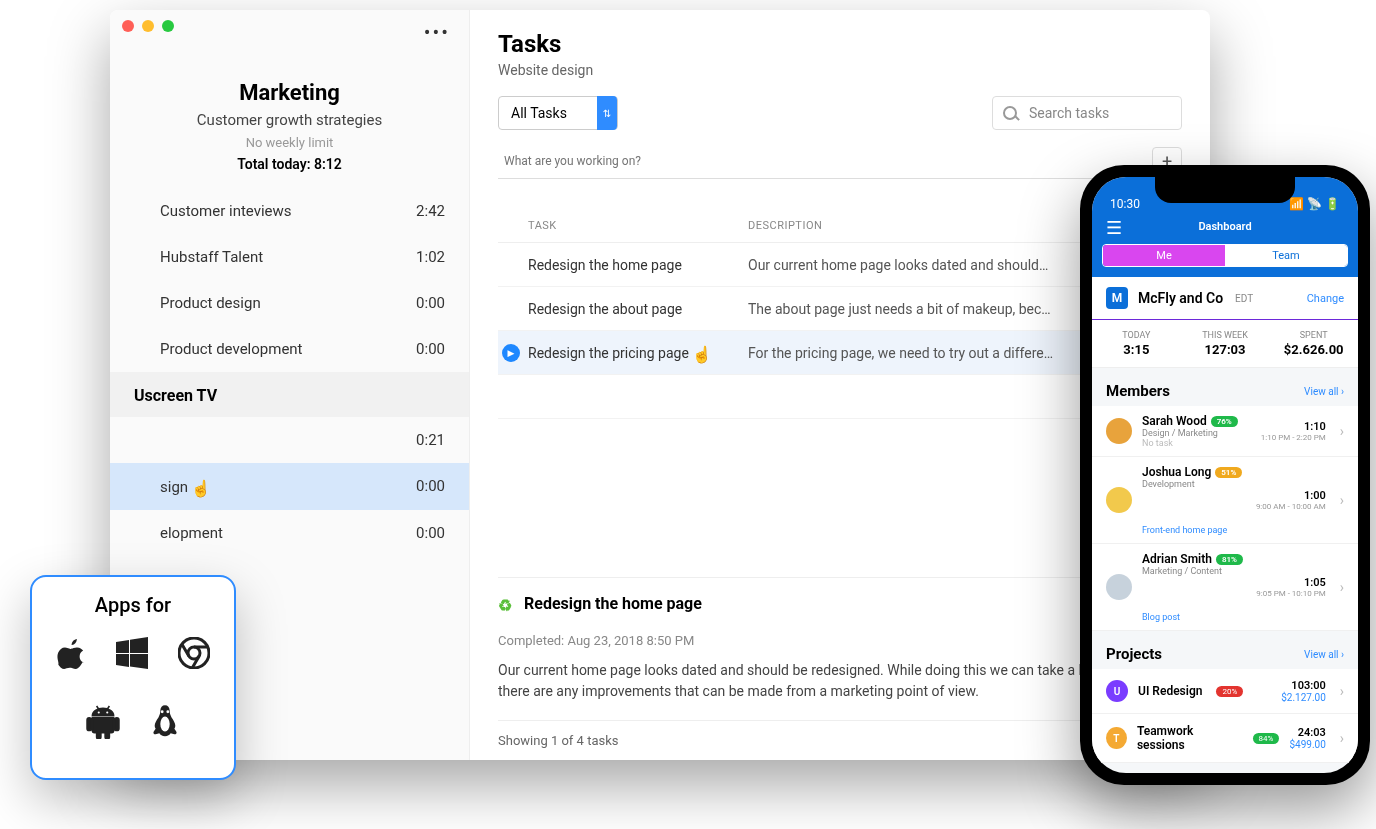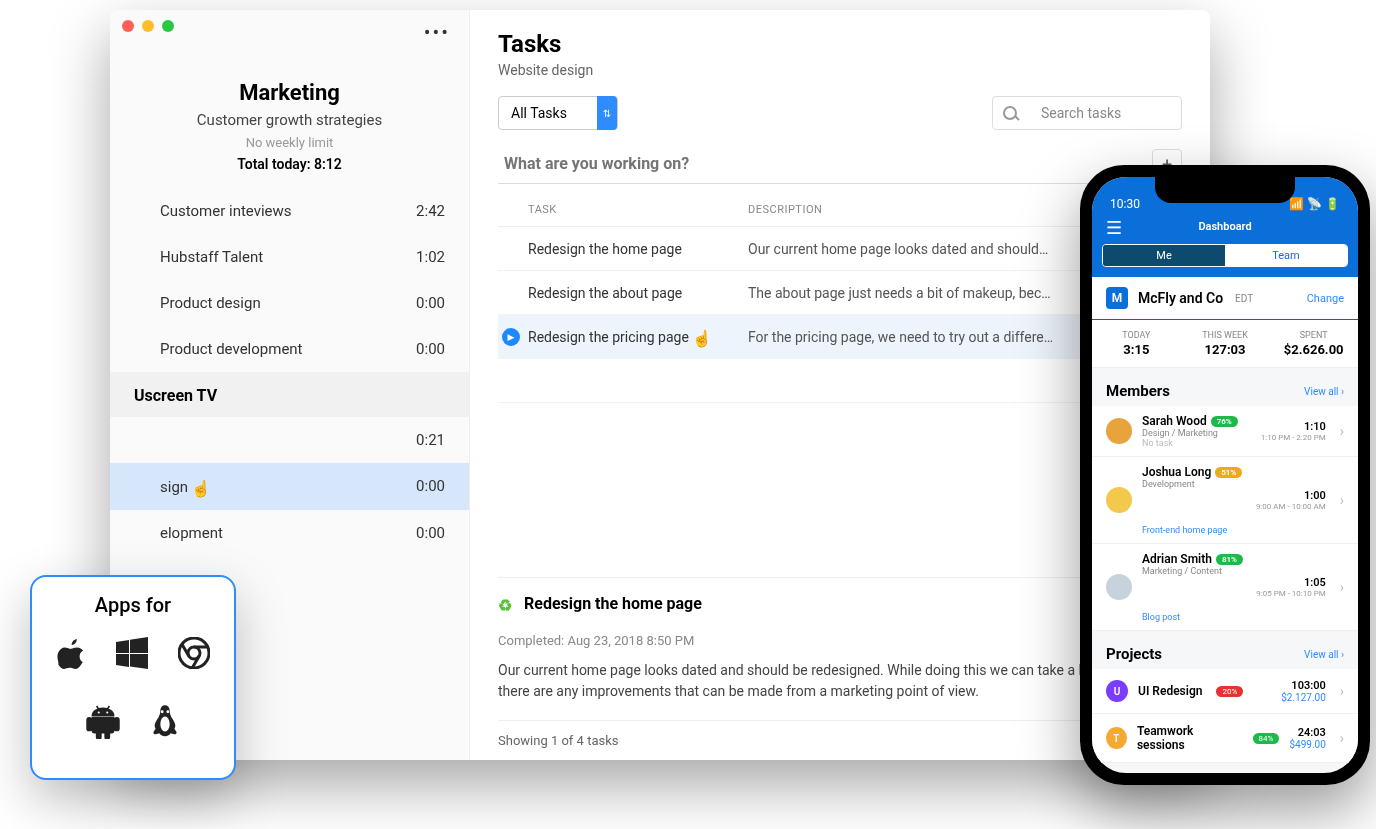--- a/index.html
+++ b/index.html
@@ -24,25 +24,25 @@
   .search-box{ margin:10px 20px; border:1px solid #ddd; background:#fff; border-radius:4px; padding:8px 10px; display:flex; align-items:center; gap:8px; color:#888;}
   .group-hdr{ font-weight:700; font-size:16px; padding:14px 24px 12px; background:#f1f1f1;}
   .proj-row{ padding:14px 24px 14px 50px; display:flex; justify-content:space-between; font-size:15px; color:#333;}
   .proj-row.selected{ background:#d6e7fb;}
   .main{ flex:1; padding:20px 28px 0; position:relative; display:flex; flex-direction:column;}
   .main h1{font-size:24px;}
   .main .crumb{font-size:14px; color:#666; margin-top:4px;}
   .filters{ margin-top:18px; display:flex; gap:20px; align-items:center;}
   .dd{ width:120px; border:1px solid #ccc; border-radius:4px; height:34px; display:flex; align-items:center; justify-content:space-between; padding:0 0 0 12px; font-size:14px;}
   .dd .arrows{ width:20px; height:34px; background:#2f8cff; border-radius:0 4px 4px 0; display:flex; align-items:center; justify-content:center; color:#fff; font-size:10px;}
-  .searchtasks{ margin-left:auto; width:190px; border:1px solid #ddd; border-radius:4px; height:34px; display:flex; align-items:center; gap:24px; padding:0 10px; color:#888; font-size:14px;}
+  .searchtasks{ margin-left:auto; width:190px; border:1px solid #ddd; border-radius:4px; height:34px; display:flex; align-items:center; gap:12px; padding:0 10px; color:#888; font-size:14px;}
   .addrow{ margin-top:14px; display:flex; gap:12px; align-items:center;}
-  .addrow input{ flex:1; border:none; border-bottom:1px solid #ddd; padding:10px 6px; font-size:16px; outline:none;font-weight:bold;}
+  .addrow input{ flex:1; border:none; border-bottom:1px solid #ddd; padding:10px 6px; font-size:12px; outline:none;}
   .addbtn{ width:30px; height:30px; border:1px solid #ddd; border-radius:4px; display:flex; align-items:center; justify-content:center; font-size:18px; color:#555;}
-  .thead{ display:flex; margin-top:19px; font-size:11px; letter-spacing:.5px; color:#888; padding:0 0 10px 30px; border-bottom:1px solid #eee;}
+  .thead{ display:flex; margin-top:40px; font-size:11px; letter-spacing:.5px; color:#888; padding:0 0 10px 30px; border-bottom:1px solid #eee;}
   .thead .c1{width:220px;} .thead .c2{flex:1;}
   .trow{ display:flex; align-items:center; height:44px; padding-left:30px; border-bottom:1px solid #f2f2f2; font-size:14px; color:#333; position:relative;}
   .trow.active{ background:#eef4fc;}
   .trow .c1{width:220px;} .trow .c2{flex:1; color:#555;}
   .play{ position:absolute; left:4px; width:18px; height:18px; border-radius:50%; background:#1e88ff; color:#fff; display:flex; align-items:center; justify-content:center; font-size:9px;}
   .detail{ margin-top:auto; border-top:1px solid #eee; padding:16px 0 0;}
   .detail .dtitle{ font-weight:700; font-size:16px; display:flex; align-items:center; gap:10px;}
   .detail .dcomp{ font-size:13px; color:#888; margin-top:20px;}
   .detail .ddesc{ font-size:14px; color:#444; margin-top:12px; line-height:1.5;}
   .footerbar{ border-top:1px solid #eee; margin-top:18px; padding:12px 0; font-size:13px; color:#666; display:flex; align-items:center;}
@@ -58,21 +58,21 @@
   .screen{ width:100%; height:100%; background:#f5f7f9; border-radius:34px; overflow:hidden; position:relative;}
   .notch{ position:absolute; left:50%; transform:translateX(-50%); top:0; width:140px; height:26px; background:#000; border-radius:0 0 16px 16px; z-index:5;}
   .status{ height:36px; background:#0b6fd9; color:#fff; font-size:12px; display:flex; justify-content:space-between; align-items:flex-end; padding:0 18px 2px;}
   .navbar{ background:#0b6fd9; color:#fff; text-align:center; padding:2px 0 10px; position:relative;}
   .navbar .ham{ position:absolute; left:14px; top:4px; font-size:18px;}
   .navbar .title{font-size:11px; font-weight:600;}
   .seg{ background:#0b6fd9; padding:0 10px 10px;}
   .segc{ display:flex; border:1px solid #fff; border-radius:4px; overflow:hidden; font-size:11px;}
   .segc div{ flex:1; text-align:center; padding:4px 0;}
   .segc .on{ background:#fff; color:#0b6fd9;}
-  .segc .off{ background:#0c4a6e; color:#fff;}
+  .segc .off{ background:#d946ef; color:#fff;}
   .orgrow{ background:#fff; padding:10px 14px; display:flex; align-items:center; gap:10px; font-size:14px; font-weight:600;}
   .orgrow .av{width:22px;height:22px;background:#0b6fd9;color:#fff;border-radius:4px;display:flex;align-items:center;justify-content:center;font-size:12px;}
   .orgrow .tz{font-size:10px; color:#888; font-weight:400; margin-left:2px;}
   .orgrow .change{margin-left:auto; color:#2f8cff; font-size:11px; font-weight:400;}
   .stats{ background:#fff; display:flex; border-top:1px solid #6d28d9; border-bottom:1px solid #eee;}
   .stats>div{ flex:1; text-align:center; padding:10px 0;}
   .stats .lbl{font-size:9px; color:#888;}
   .stats .val{font-size:13px; font-weight:700; margin-top:2px;}
   .sect{ padding:14px 14px 6px; display:flex; align-items:center; justify-content:space-between;}
   .sect h4{font-size:15px;}

